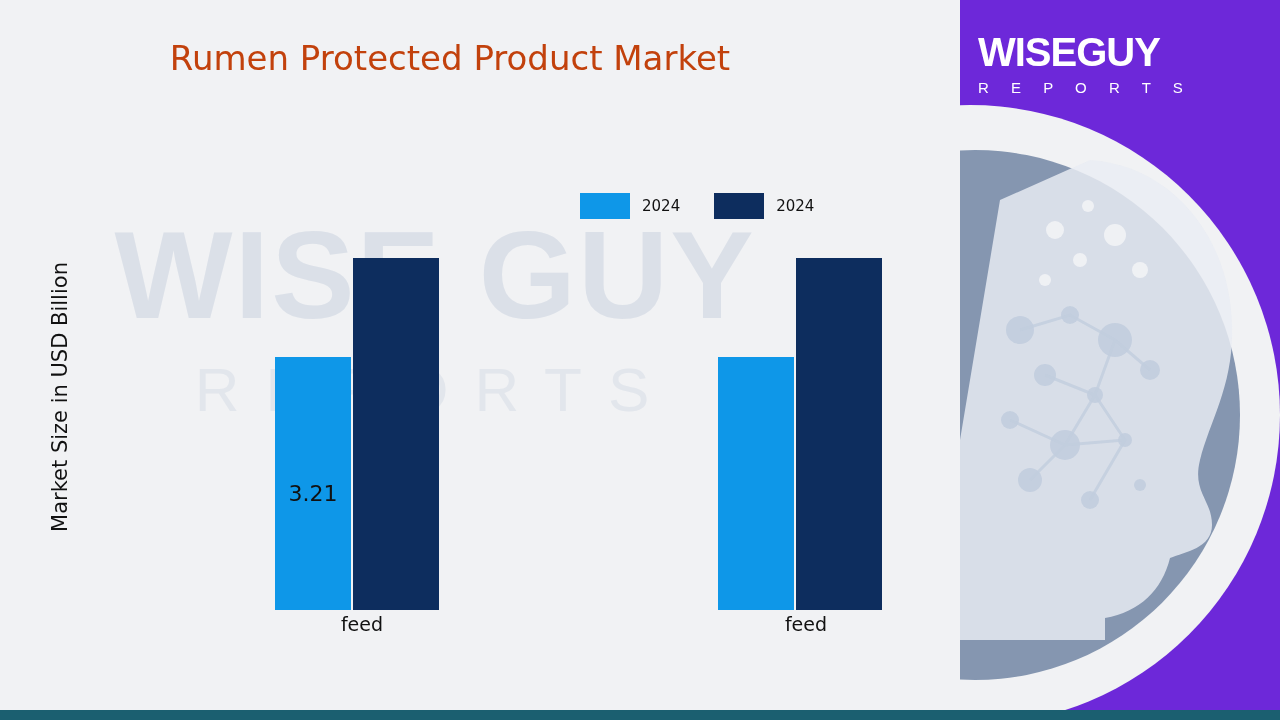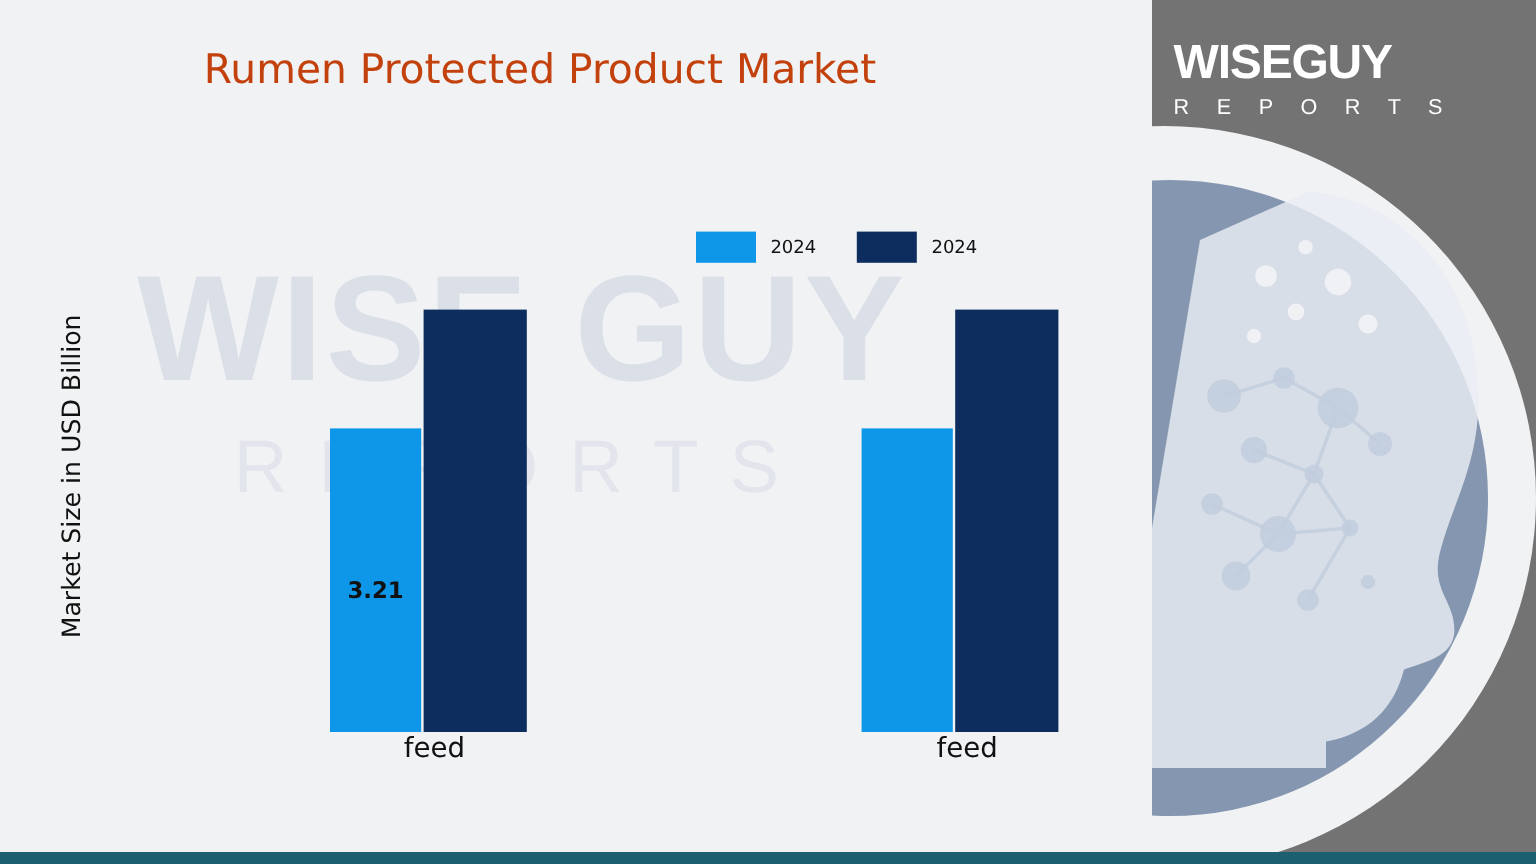--- a/index.html
+++ b/index.html
@@ -15,21 +15,21 @@
     background:#f1f2f4;
   }
   
   .bottom-strip {
     position:absolute; left:0; bottom:0; width:1280px; height:10px;
     background:#1b5f70;
   }
   
   .right-panel {
     position:absolute; right:0; top:0; width:320px; height:710px;
-    background:#737373;
+    background:#6d28d9;
     overflow:hidden;
   }
   
   .panel-circle {
     position:absolute;
     left:-300px; top:105px;
     width:620px; height:620px;
     border-radius:50%;
     background:#f1f2f4;
   }
@@ -54,21 +54,21 @@
   .logo-wise {
     font-family:"Liberation Sans", sans-serif;
     font-weight:bold;
     font-size:40px;
     color:#ffffff;
     letter-spacing:-1px;
     line-height:44px;
   }
   .logo-reports {
     font-family:"Liberation Sans", sans-serif;
-    font-size:18px;
+    font-size:15px;
     color:#ffffff;
     letter-spacing:9px;
     margin-top:5px;
   }
   
   .chart-title {
     position:absolute;
     left:0; top:38px; width:900px;
     text-align:center;
     font-family:"DejaVu Sans", sans-serif;
@@ -130,30 +130,30 @@
     bottom:0;
     display:flex;
     align-items:flex-end;
     gap:2px;
   }
   .bar { display:block; }
   .bar-value {
     position:absolute;
     top:-30px; left:0; width:88px;
     text-align:center;
-    font-size:19px;
-    font-weight:bold;
+    font-size:22px;
+    font-weight:normal;
     color:#111111;
   }
   .cat-label {
     position:absolute;
     top:433px;
     width:200px;
     text-align:center;
-    font-size:23px;
+    font-size:19px;
     color:#111111;
     line-height:23px;
   }
 </style>
 </head>
 <body>
 
 <div id="root">
 
   <div class="watermark">

